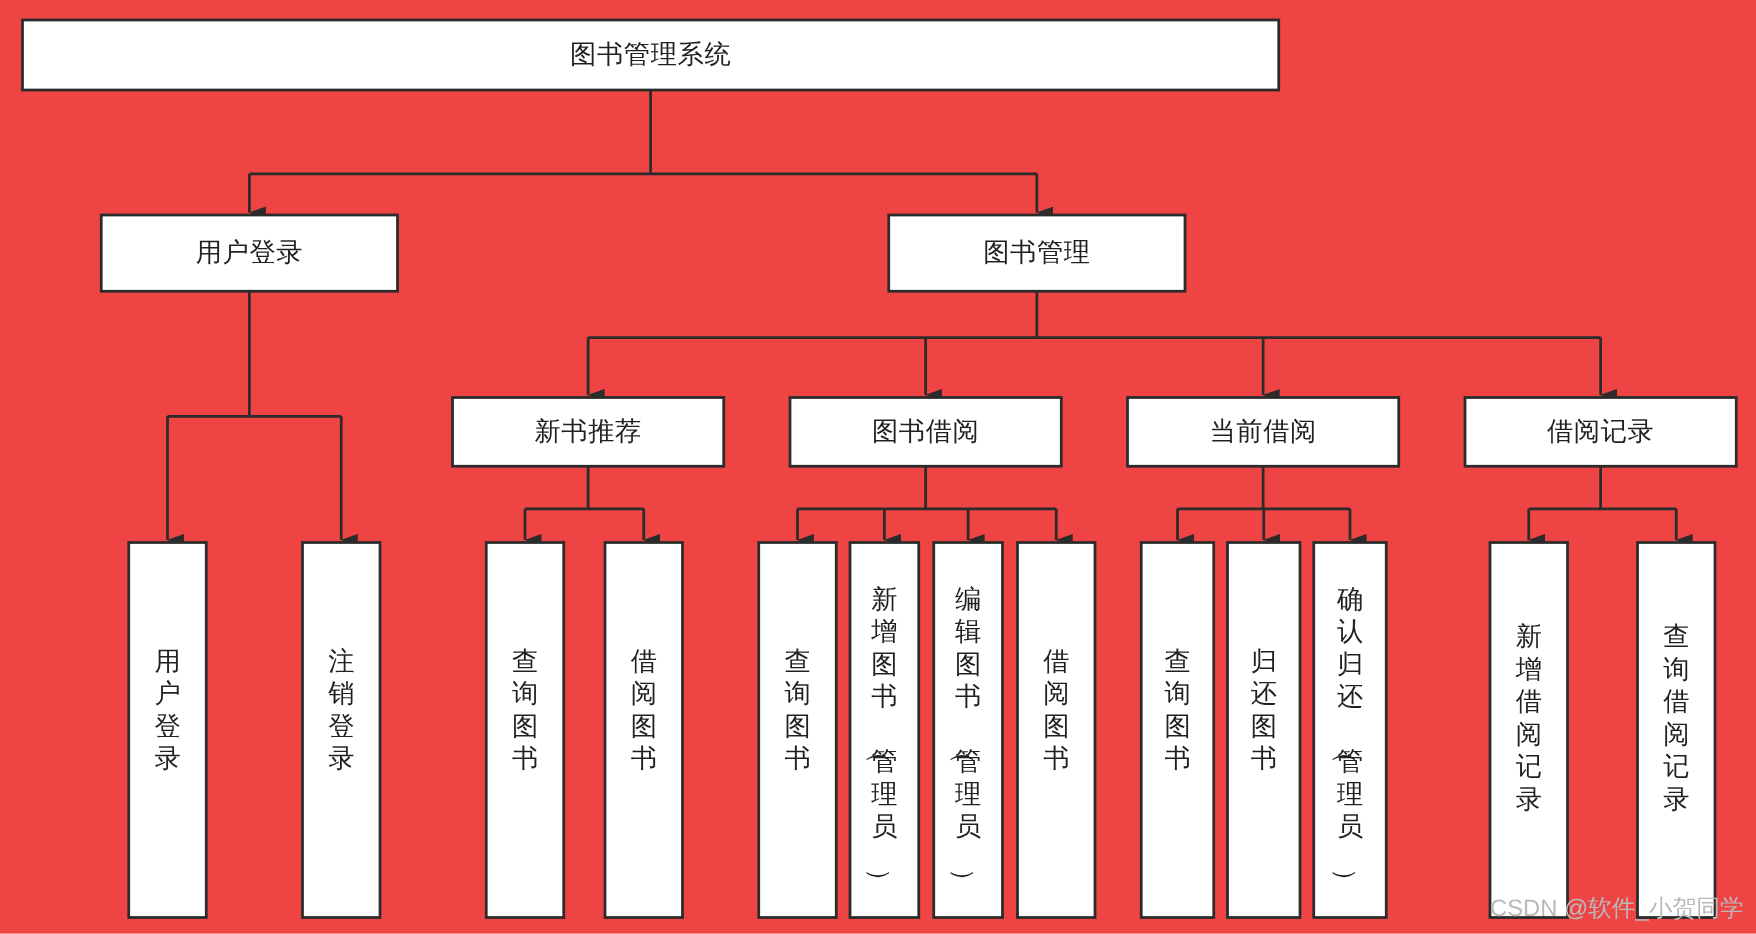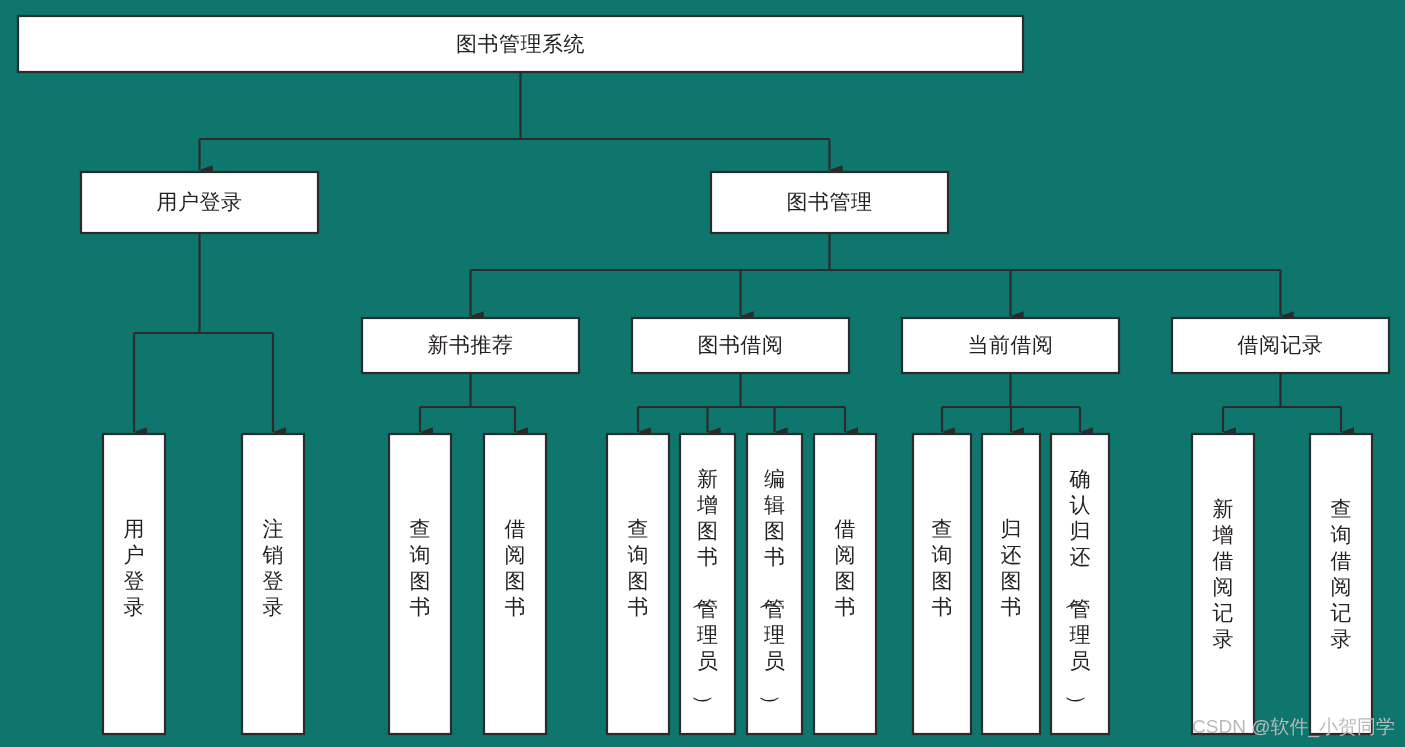--- a/index.html
+++ b/index.html
@@ -10,21 +10,21 @@
   body {
     width: 1405px;
     height: 747px;
     font-family: "Liberation Sans", "DejaVu Sans", sans-serif;
     overflow: hidden;
   }
   #diagram-root {
     position: relative;
     width: 1405px;
     height: 747px;
-    background: #0f766e;
+    background: #ef4444;
   }
   svg#flowchart {
     position: absolute;
     top: 0;
     left: 0;
     width: 1405px;
     height: 747px;
     display: block;
   }
   .node-rect {

